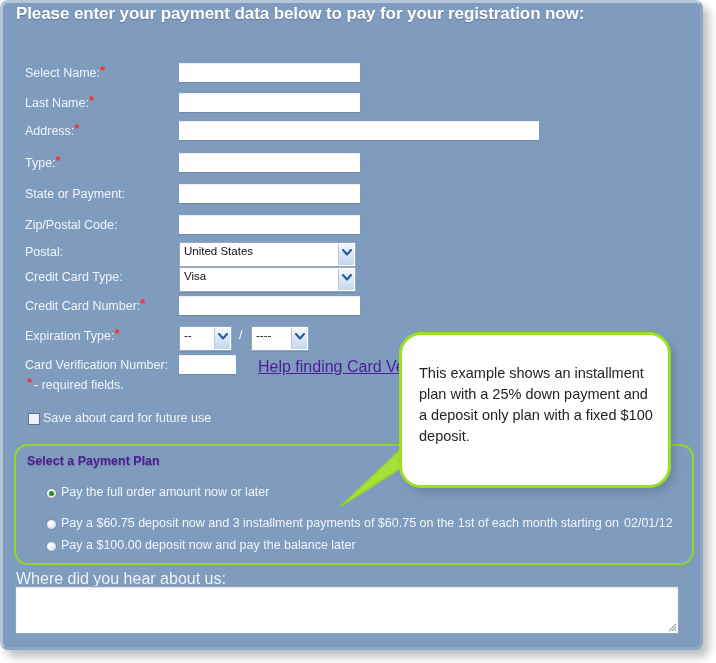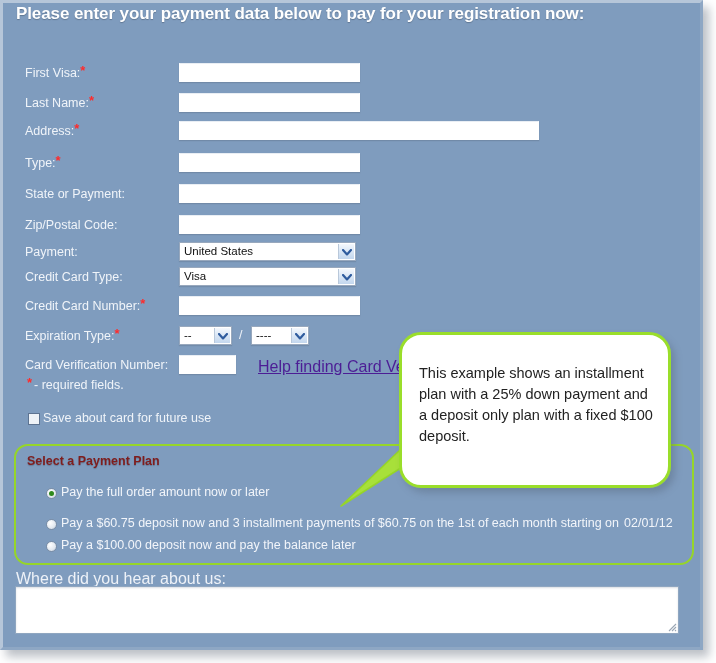--- a/index.html
+++ b/index.html
@@ -22,20 +22,21 @@
     width: 703px;
     height: 650px;
     background: #7f9cbe;
     border-left: 3px solid #b6c6d9;
     border-top: 3px solid #b6c6d9;
     border-right: 3px solid #8ea7c4;
     border-bottom: 3px solid #8ea7c4;
     box-sizing: border-box;
     box-shadow: 6px 7px 9px rgba(90,100,115,0.40);
     overflow: hidden;
+    border-radius: 8px;
   }
 
   
   #header-title {
     position: absolute;
     left: 13px;
     top: 1px;
     font-size: 17px;
     font-weight: bold;
     color: #ffffff;
@@ -75,21 +76,21 @@
     border: 1px solid #ffffff;
     border-top-color: #e9eef4;
     box-sizing: border-box;
     box-shadow: 0 1px 1px rgba(70,85,105,0.25);
   }
 
   
   .select-box {
     position: absolute;
     top: 0px;
-    height: 19px;
+    height: 25px;
     background: #ffffff;
     border: 1px solid #98a8bd;
     box-sizing: border-box;
     box-shadow: 0 1px 1px rgba(70,85,105,0.22);
   }
   .select-text {
     position: absolute;
     left: 4px;
     top: 2px;
     font-size: 11.5px;
@@ -173,21 +174,21 @@
     border-radius: 14px;
     box-sizing: border-box;
     background: transparent;
   }
   #payment-plan-title {
     position: absolute;
     left: 11px;
     top: 8px;
     font-size: 12.5px;
     font-weight: bold;
-    color: #7f1d1d;
+    color: #4c1d95;
     white-space: nowrap;
     text-shadow: 0 1px 1px rgba(60,75,95,0.4);
   }
   .radio-row {
     position: absolute;
     left: 30px;
     height: 18px;
     white-space: nowrap;
   }
   .radio-mark {
@@ -286,21 +287,21 @@
   }
 </style>
 </head>
 <body>
 
 <div id="app-frame">
 
   <div id="header-title">Please enter your payment data below to pay for your registration now:</div>
 
   <div class="form-row" style="top:60px;">
-    <span class="field-label"><span>First Visa:</span><span class="req-star">*</span></span>
+    <span class="field-label"><span>Select Name:</span><span class="req-star">*</span></span>
     <div class="text-input" style="left:154px; width:181px;"></div>
   </div>
 
   <div class="form-row" style="top:90px;">
     <span class="field-label"><span>Last Name:</span><span class="req-star">*</span></span>
     <div class="text-input" style="left:154px; width:181px;"></div>
   </div>
 
   <div class="form-row" style="top:118px;">
     <span class="field-label"><span>Address:</span><span class="req-star">*</span></span>
@@ -316,21 +317,21 @@
     <span class="field-label">State or Payment:</span>
     <div class="text-input" style="left:154px; width:181px;"></div>
   </div>
 
   <div class="form-row" style="top:212px;">
     <span class="field-label">Zip/Postal Code:</span>
     <div class="text-input" style="left:154px; width:181px;"></div>
   </div>
 
   <div class="form-row" style="top:239px;">
-    <span class="field-label">Payment:</span>
+    <span class="field-label">Postal:</span>
     <div class="select-box" style="left:154px; width:177px;">
       <span class="select-text">United States</span>
       <span class="select-arrow">
         <svg width="10" height="7" viewBox="0 0 10 7">
             <path d="M1 1 L5 5.4 L9 1" stroke="#2f5c9e" stroke-width="2.2" fill="none" stroke-linecap="round" stroke-linejoin="round"></path>
           </svg>
       </span>
     </div>
   </div>
 

